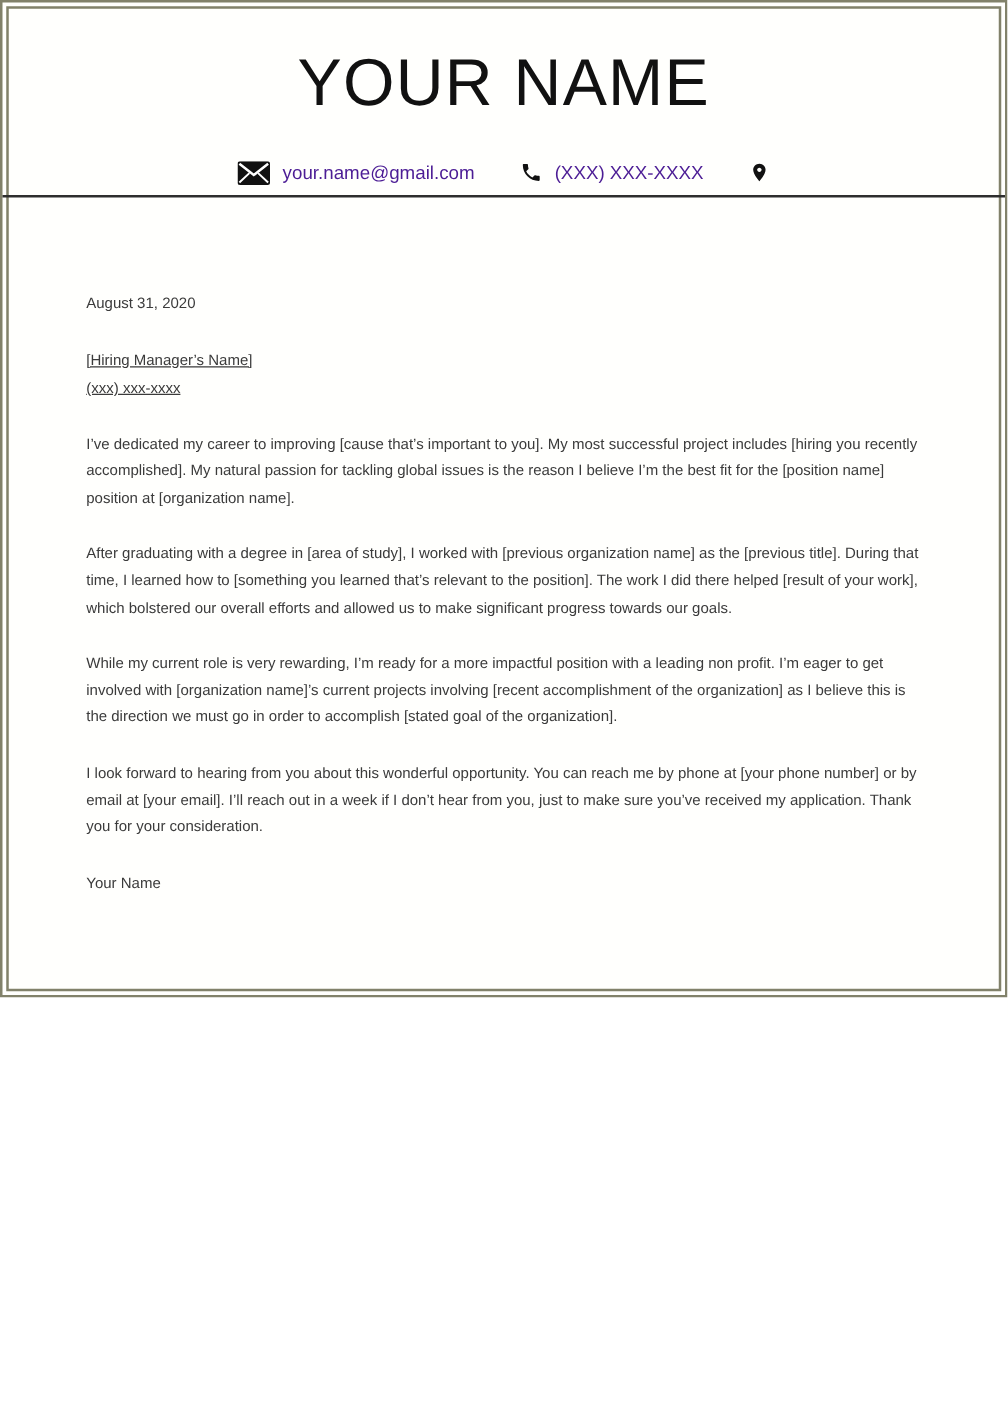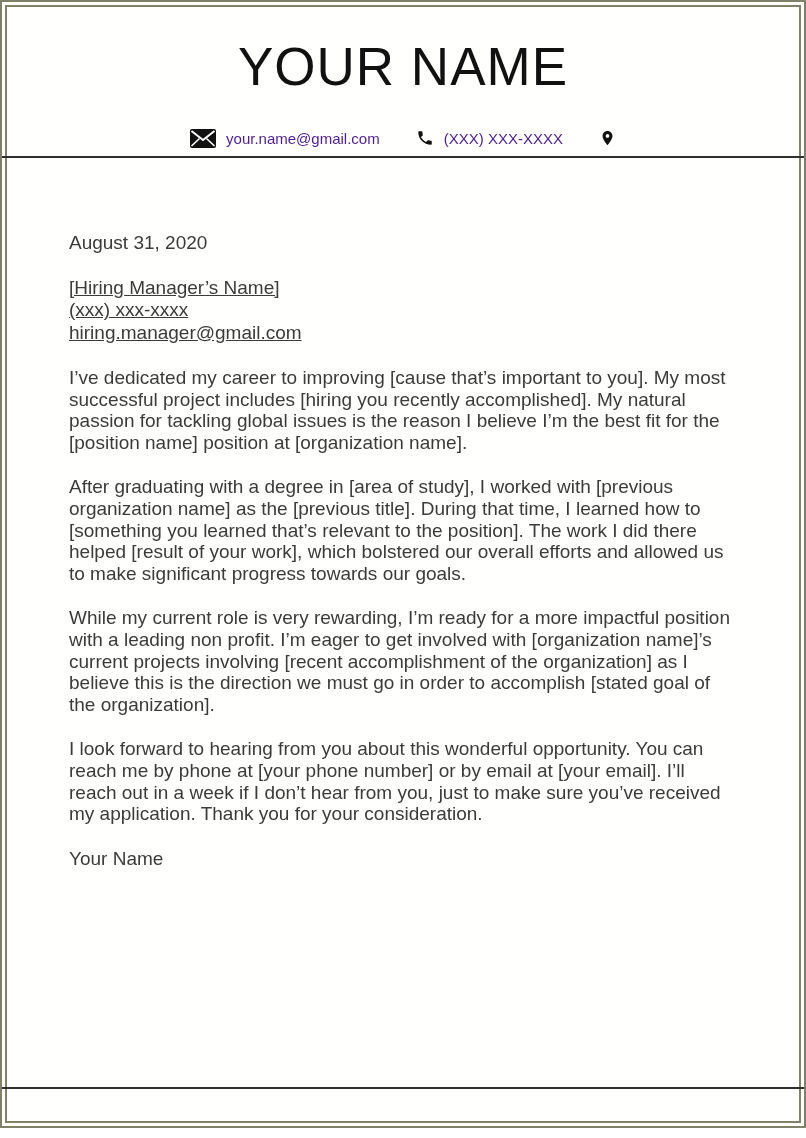--- a/index.html
+++ b/index.html
@@ -2,21 +2,21 @@
 <html><head>
 <meta charset="utf-8">
 <style>
   * { margin: 0; padding: 0; box-sizing: border-box; }
   html, body { background: #ffffff; }
   body { font-family: "Liberation Sans", sans-serif; }
 
   .page {
     position: relative;
     width: 806px;
-    height: 1128px;
+    height: 798px;
     margin: 0 auto;
     background: #fffffd;
     border: 2px solid #81816a;
     overflow: hidden;
     color: #3b3b3b;
   }
   
   .page::before {
     content: "";
     position: absolute;
@@ -69,21 +69,21 @@
   .rule-top    { top: 154px; }
   .rule-bottom { top: 1085px; }
 
   .letter-body {
     position: absolute;
     top: 156px;
     left: 0;
     right: 0;
     bottom: 0;
     padding: 74px 68px 0 67px;
-    font-size: 19px;
+    font-size: 12px;
     line-height: 21.6px;
     color: #3b3b3b;
     z-index: 2;
   }
   .letter-body p { margin: 0 0 23px 0; }
   .recipient-block { margin: 0 0 23px 0; }
   .recipient-block div { line-height: 22.5px; text-decoration: underline; }
   .signature { margin-top: 0; }
 </style>
 </head>
@@ -126,21 +126,20 @@
   </header>
 
   <div class="rule rule-top"></div>
 
   <main class="letter-body">
     <p>August 31, 2020</p>
 
     <div class="recipient-block">
       <div>[Hiring Manager’s Name]</div>
       <div>(xxx) xxx-xxxx</div>
-      <div>hiring.manager@gmail.com</div>
     </div>
 
 
     <p>I’ve dedicated my career to improving [cause that’s important to you]. My most successful project includes [hiring you recently accomplished]. My natural passion for tackling global issues is the reason I believe I’m the best fit for the [position name] position at [organization name].</p>
     <p>After graduating with a degree in [area of study], I worked with [previous organization name] as the [previous title]. During that time, I learned how to [something you learned that’s relevant to the position]. The work I did there helped [result of your work], which bolstered our overall efforts and allowed us to make significant progress towards our goals.</p>
     <p>While my current role is very rewarding, I’m ready for a more impactful position with a leading non profit. I’m eager to get involved with [organization name]’s current projects involving [recent accomplishment of the organization] as I believe this is the direction we must go in order to accomplish [stated goal of the organization].</p>
     <p>I look forward to hearing from you about this wonderful opportunity. You can reach me by phone at [your phone number] or by email at [your email]. I’ll reach out in a week if I don’t hear from you, just to make sure you’ve received my application. Thank you for your consideration.</p>
 
     <p class="signature">Your Name</p>
   </main>

